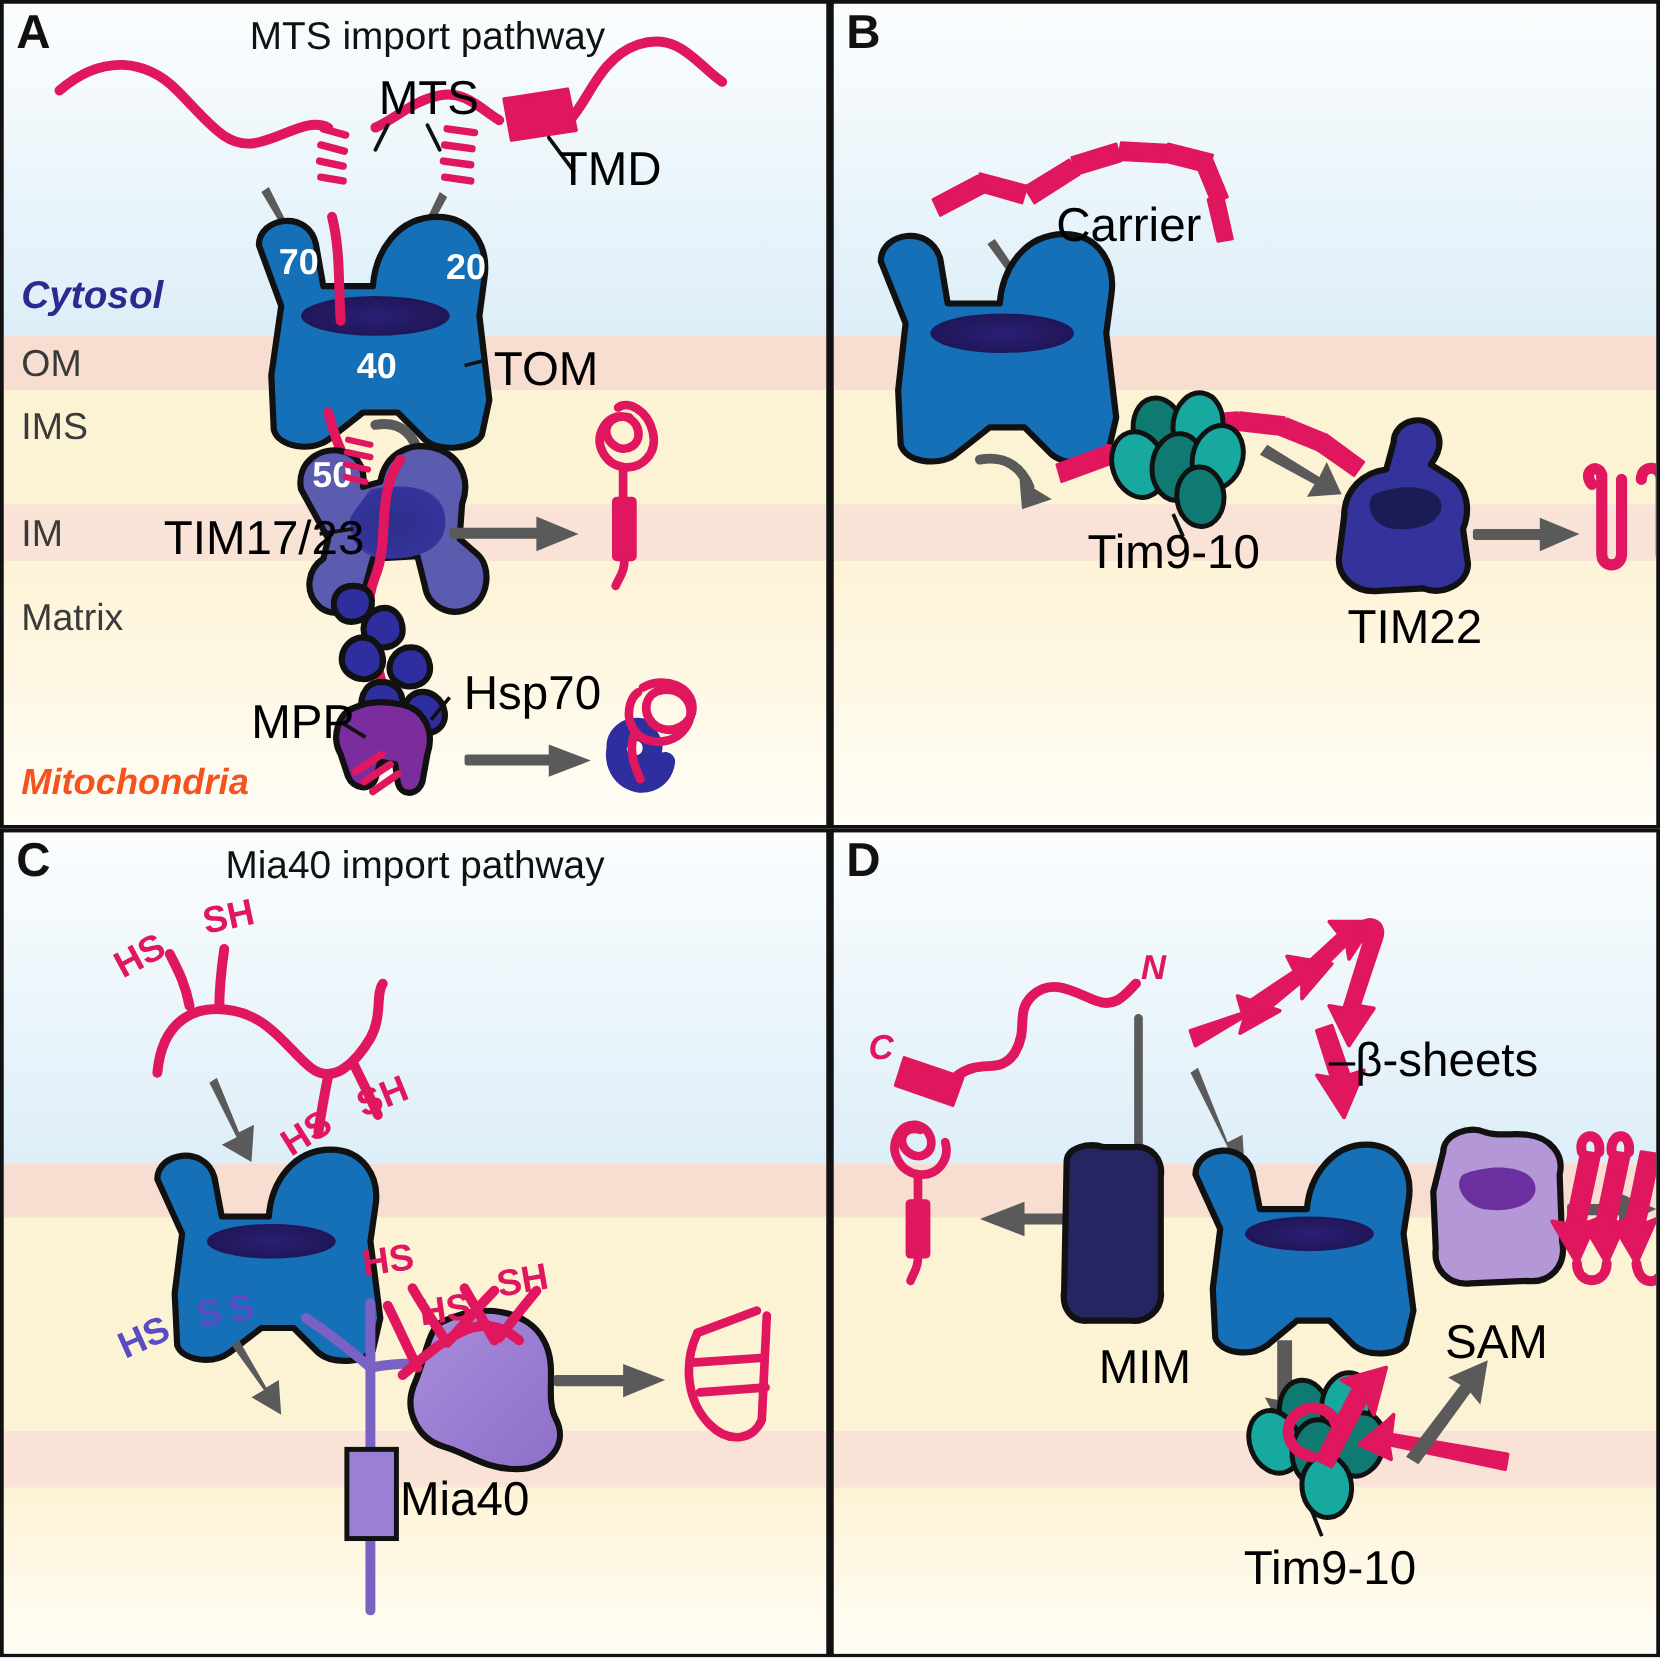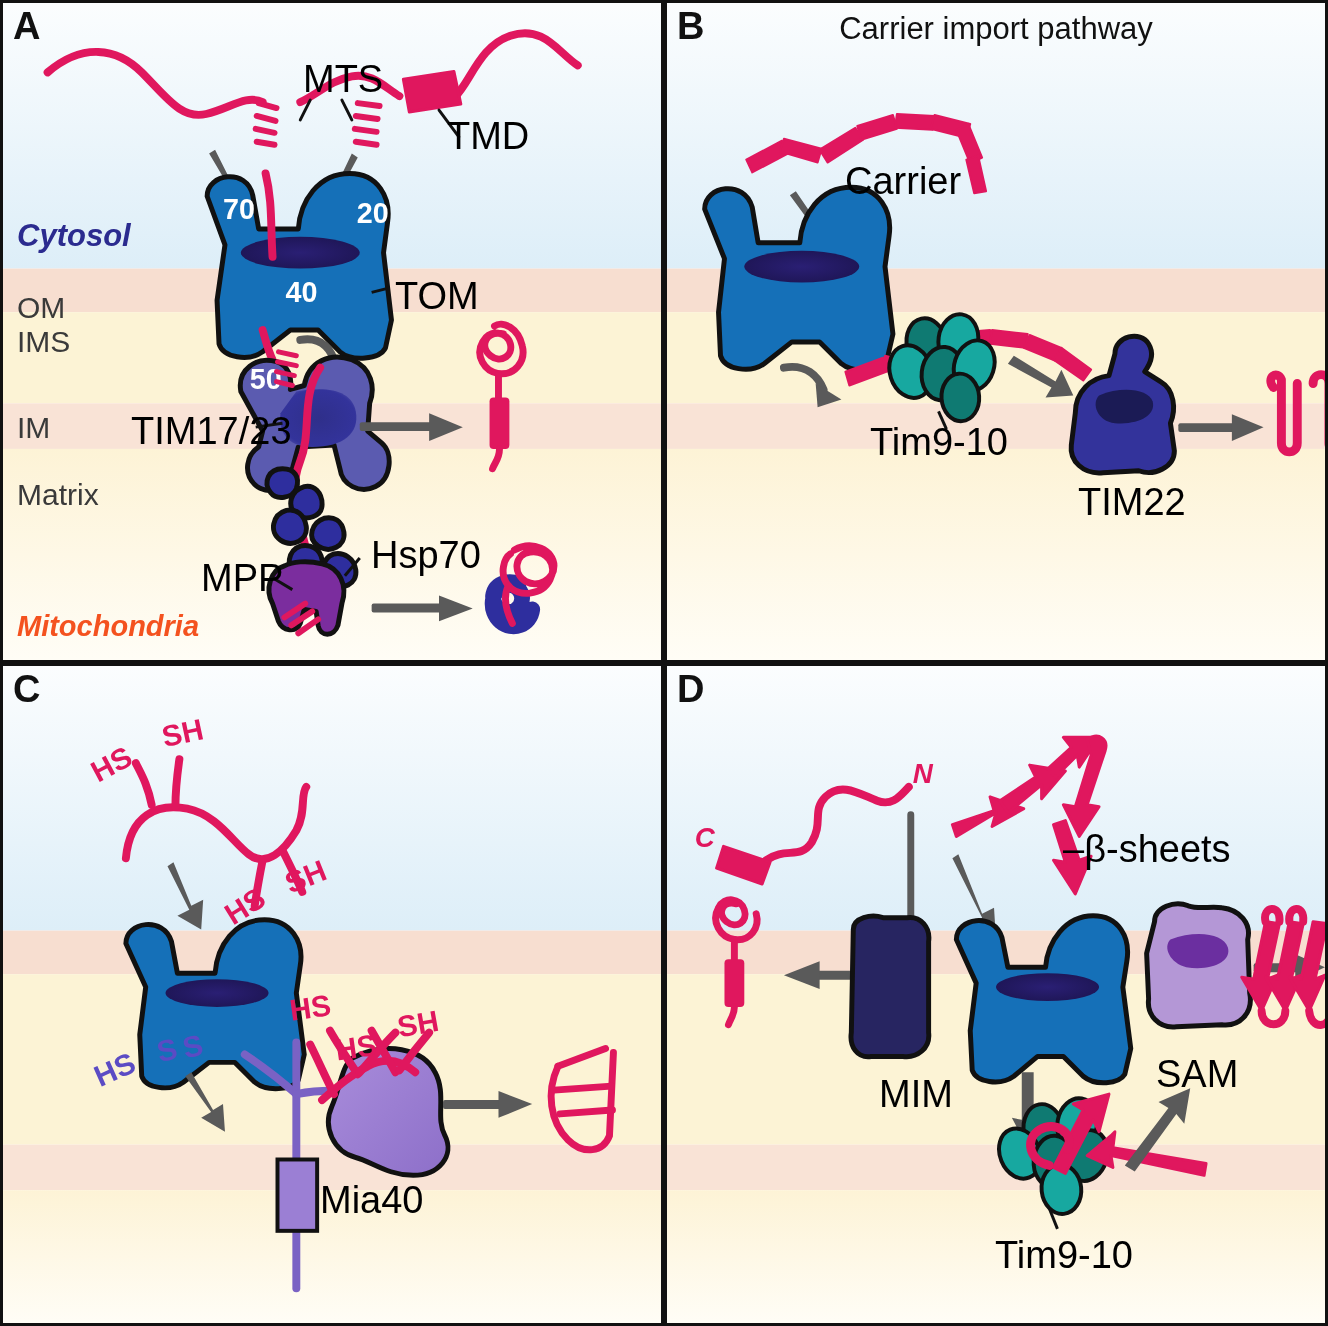--- a/index.html
+++ b/index.html
@@ -175,29 +175,30 @@
       <g>
         <path d="M520,586 C504,580 490,592 496,606 C500,616 516,618 522,608 C528,596 518,584 506,588
                  C492,592 490,614 502,624 C514,634 532,628 534,612" fill="none" stroke="#2e2e9e" stroke-width="16" stroke-linecap="round"></path>
         <path d="M516,552 C534,542 556,552 556,568 C556,582 540,590 528,584 C514,576 516,556 532,554
                  C548,552 560,566 552,582 C544,598 520,600 510,588 C500,576 506,560 512,556" fill="none" stroke="#e0175e" stroke-width="7" stroke-linecap="round"></path>
         <path d="M510,588 C504,600 508,614 514,626" fill="none" stroke="#e0175e" stroke-width="7" stroke-linecap="round"></path>
       </g>
     </svg>
 
     <div class="letter">A</div>
+    <div class="ptitle">MTS import pathway</div>
     <div class="lblblack" style="left:300px;top:55px;">MTS</div>
     <div class="lblblack" style="left:444px;top:112px;">TMD</div>
     <div class="lblblack" style="left:392px;top:272px;">TOM</div>
     <div class="lblblack" style="left:128px;top:407px;">TIM17/23</div>
     <div class="lblblack" style="left:198px;top:554px;">MPP</div>
     <div class="lblblack" style="left:368px;top:531px;">Hsp70</div>
 
     <div class="lblcyt" style="left:14px;top:215px;">Cytosol</div>
-    <div class="lbl" style="left:14px;top:288px;">OM</div>
+    <div class="lbl" style="left:14px;top:272px;">OM</div>
     <div class="lbl" style="left:14px;top:322px;">IMS</div>
     <div class="lbl" style="left:14px;top:408px;">IM</div>
     <div class="lbl" style="left:14px;top:475px;">Matrix</div>
     <div class="lblmito" style="left:14px;top:607px;">Mitochondria</div>
   </div>
 
   <div class="panel pB">
     <svg viewBox="0 0 664 663" preserveAspectRatio="none">
       <defs>
         <linearGradient id="cytoB" x1="0" y1="0" x2="0" y2="1">
@@ -286,21 +287,20 @@
         <path d="M612,388 C604,378 616,370 620,380 L620,444 C620,456 636,456 636,444 L636,384"></path>
         <path d="M652,384 C652,372 668,372 668,384 L668,444 C668,456 684,456 684,444 L684,384"></path>
         <path d="M700,384 C700,372 716,372 716,384 L716,444"></path>
       </g>
       <g fill="none" stroke="#e0175e" stroke-width="9" stroke-linecap="round" stroke-linejoin="round">
         <path d="M506,0"></path>
       </g>
     </svg>
 
     <div class="letter">B</div>
-    <div class="ptitle">Carrier import pathway</div>
     <div class="lblblack" style="left:178px;top:157px;">Carrier</div>
     <div class="lblblack" style="left:203px;top:418px;">Tim9-10</div>
     <div class="lblblack" style="left:411px;top:478px;">TIM22</div>
   </div>
 
   <div class="panel pC">
     <svg viewBox="0 0 664 663" preserveAspectRatio="none">
       <defs>
         <linearGradient id="cytoC" x1="0" y1="0" x2="0" y2="1">
           <stop offset="0" stop-color="#fbfdfe"></stop>
@@ -380,20 +380,21 @@
 
       <g fill="none" stroke="#e0175e" stroke-width="7" stroke-linecap="round">
         <path d="M560,404 L608,386"></path>
         <path d="M560,404 C548,430 552,460 570,478 C586,494 606,490 612,474 L616,390"></path>
         <path d="M556,428 L614,424"></path>
         <path d="M562,452 L615,448"></path>
       </g>
     </svg>
 
     <div class="letter">C</div>
+    <div class="ptitle">Mia40 import pathway</div>
 
     <svg viewBox="0 0 664 663" preserveAspectRatio="none" style="pointer-events:none">
       <text class="thiol thiolp" x="96" y="118" transform="rotate(-28 96 118)">HS</text>
       <text class="thiol thiolp" x="163" y="82" transform="rotate(-12 163 82)">SH</text>
       <text class="thiol thiolp" x="232" y="262" transform="rotate(-32 232 262)">HS</text>
       <text class="thiol thiolp" x="290" y="230" transform="rotate(-22 290 230)">SH</text>
 
       <text class="thiol thiolb" x="98" y="425" transform="rotate(-24 98 425)">HS</text>
       <text class="thiol thiolb" x="158" y="400" transform="rotate(-12 158 400)">S</text>
       <text class="thiol thiolb" x="184" y="396" transform="rotate(-12 184 396)">S</text>

